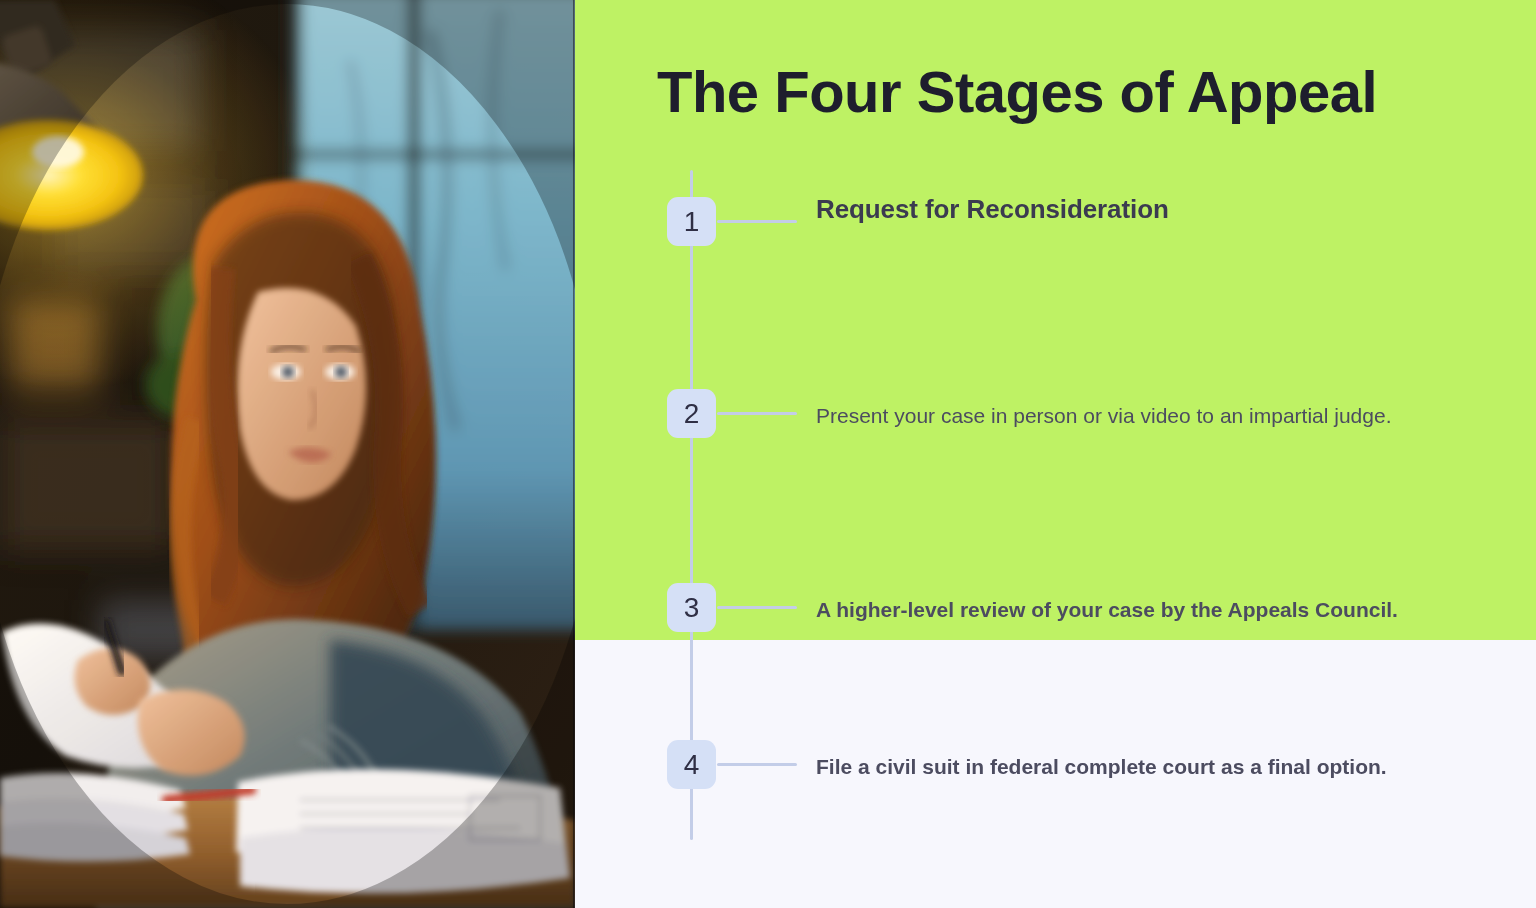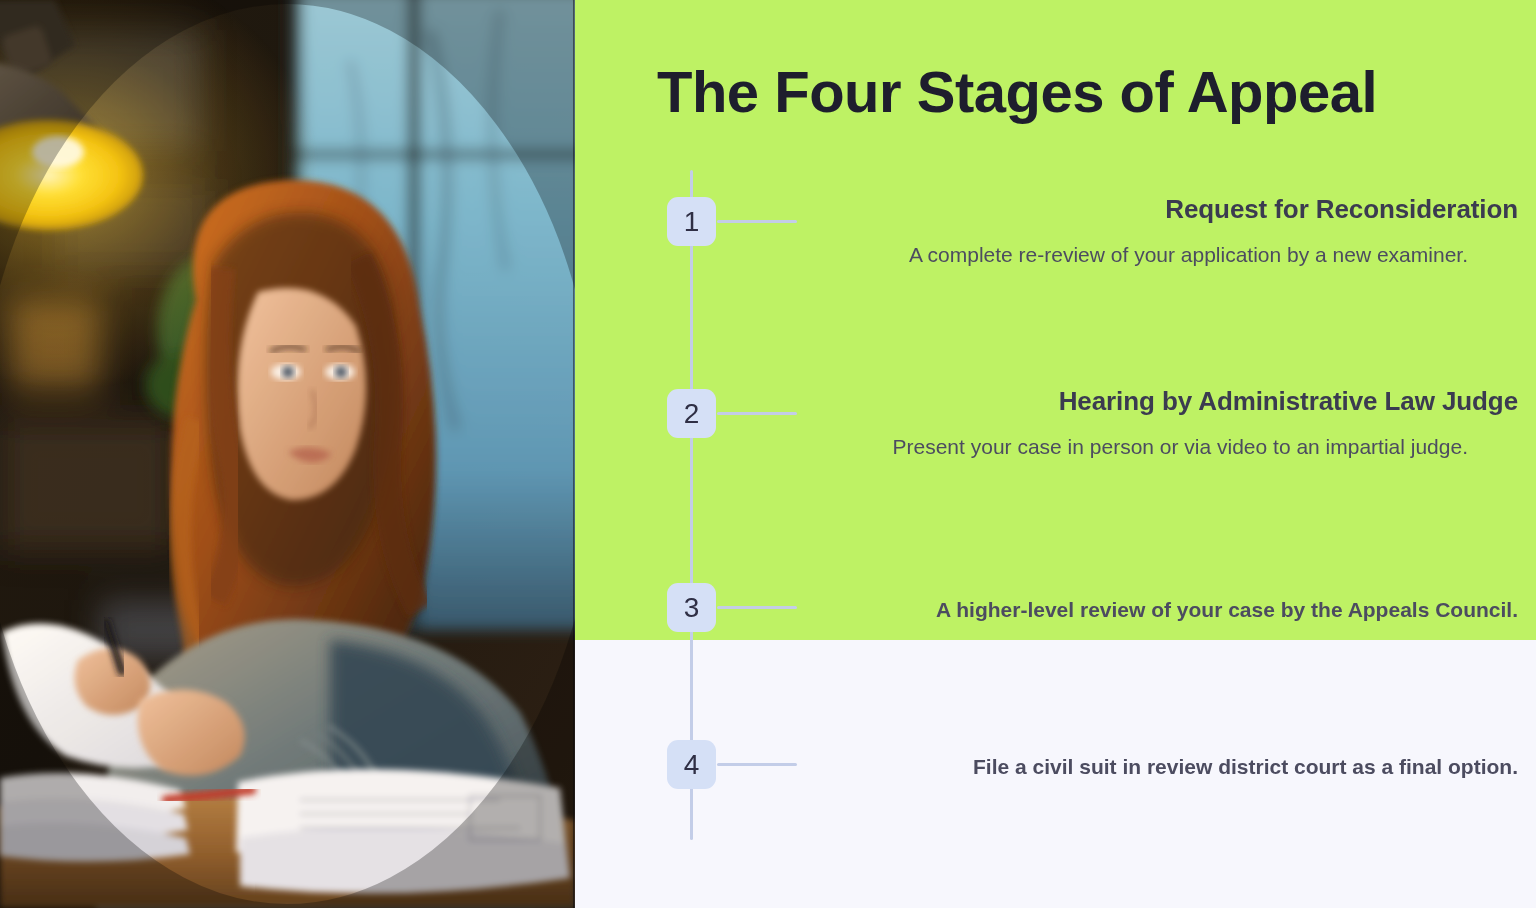--- a/index.html
+++ b/index.html
@@ -64,21 +64,21 @@
     color:#2f2f45;
     line-height:1;
   }
   .step-connector {
     position:absolute;
     left:142px;
     width:80px; height:3px;
     background:#c3cde8;
     border-radius:2px;
   }
-  .step-body { position:absolute; left:253px; width:690px;text-align:right; }
+  .step-body { position:absolute; left:241px; width:690px; }
   .step-title {
     font-size:26px;
     font-weight:bold;
     color:#3b3b50;
     letter-spacing:-0.1px;
     line-height:1.2;
     white-space:nowrap;
   }
   .step-desc {
     margin-top:13px;
@@ -273,44 +273,42 @@
     <h1 class="page-title">The Four Stages of Appeal</h1>
 
     <div class="timeline">
       <div class="timeline-axis"></div>
 
       <div class="step" style="top:0">
         <div class="step-badge" style="top:197px">1</div>
         <div class="step-connector" style="top:220px"></div>
         <div class="step-body" style="top:194px">
           <div class="step-title">Request for Reconsideration</div>
-          <div class="step-desc">A complete re-review of your application by a new examiner.</div>
         </div>
       </div>
 
       <div class="step" style="top:0">
         <div class="step-badge" style="top:389px">2</div>
         <div class="step-connector" style="top:412px"></div>
         <div class="step-body" style="top:386px">
-          <div class="step-title">Hearing by Administrative Law Judge</div>
           <div class="step-desc">Present your case in person or via video to an impartial judge.</div>
         </div>
       </div>
 
       <div class="step" style="top:0">
         <div class="step-badge" style="top:583px">3</div>
         <div class="step-connector" style="top:606px"></div>
         <div class="step-body" style="top:580px">
           <div class="step-desc wide">A higher-level review of your case by the Appeals Council.</div>
         </div>
       </div>
 
       <div class="step" style="top:0">
         <div class="step-badge" style="top:740px">4</div>
         <div class="step-connector" style="top:763px"></div>
         <div class="step-body" style="top:737px">
-          <div class="step-desc wide">File a civil suit in review district court as a final option.</div>
+          <div class="step-desc wide">File a civil suit in federal complete court as a final option.</div>
         </div>
       </div>
     </div>
 
   </div>
 </div>
 
 </body></html>

